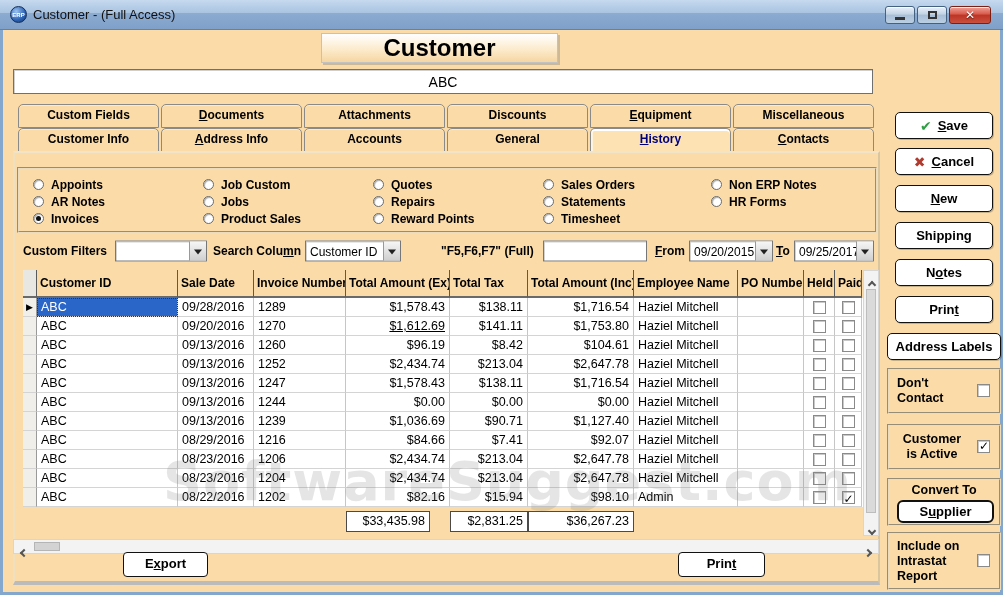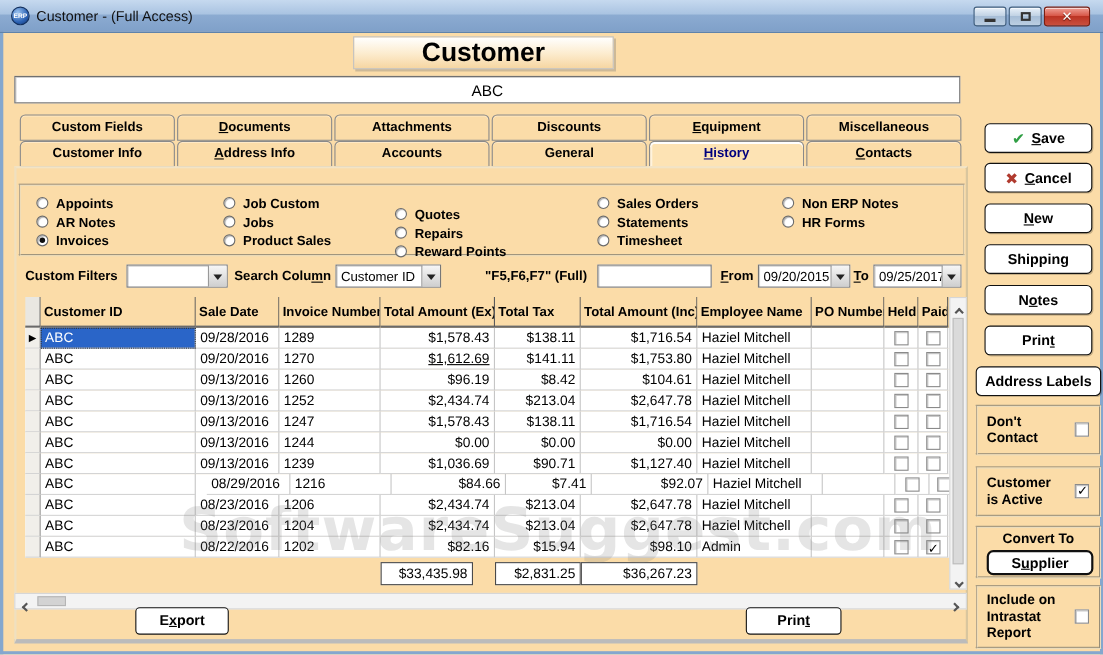--- a/index.html
+++ b/index.html
@@ -49,21 +49,21 @@
   
   .tab-panel { position:absolute; left:10px; top:151px; width:867px; height:434px;
     border-top:2px solid #F2E4C6; border-left:2px solid #EFE0C0;
     border-right:2px solid #D9C69E; border-bottom:4px solid #BBBBBB; pointer-events:none; }
 
   
   .radio-box { position:absolute; left:14px; top:167px; width:860px; height:66px;
     border:2px groove #EADCBC; }
   .rcol { position:absolute; top:7px; }
   .rcol:nth-child(1){ left:14px; } .rcol:nth-child(2){ left:184px; }
-  .rcol:nth-child(3){ left:340px;margin-top:10px; } .rcol:nth-child(4){ left:524px; }
+  .rcol:nth-child(3){ left:354px; } .rcol:nth-child(4){ left:524px; }
   .rcol:nth-child(5){ left:692px; }
   .ritem { display:flex; align-items:center; height:17px; cursor:default; }
   .radio { width:11px; height:11px; border-radius:50%; background:#fff;
     border:1px solid #6B6B6B; box-shadow:inset 1px 1px 1px #AFAFAF; margin-right:7px; flex:none; }
   .radio.sel::after { content:''; display:block; width:5px; height:5px; border-radius:50%;
     background:#101010; margin:2px; }
   .rlabel { font-size:12px; font-weight:bold; white-space:nowrap; }
 
   
   .filter-bar { position:absolute; left:12px; top:237px; width:864px; height:28px; }
@@ -433,21 +433,21 @@
           <div class="gcell a-c" style="width: 31px;">
             <span class="cb"></span>
           </div>
           <div class="gcell a-c" style="width: 27px;">
             <span class="cb"></span>
           </div>
         </div>
         <div class="grow">
           <div class="selcol"></div>
           <div class="gcell a-l" style="width: 141px;">ABC</div>
-          <div class="gcell a-l" style="width: 76px; margin-left: 10px;">08/29/2016</div>
+          <div class="gcell a-l" style="width: 76px;">08/29/2016</div>
           <div class="gcell a-l" style="width: 92px;">1216</div>
           <div class="gcell a-r" style="width: 104px;">$84.66</div>
           <div class="gcell a-r" style="width: 78px;">$7.41</div>
           <div class="gcell a-r" style="width: 106px;">$92.07</div>
           <div class="gcell a-l" style="width: 104px;">Haziel Mitchell</div>
           <div class="gcell a-l" style="width: 66px;"></div>
           <div class="gcell a-c" style="width: 31px;">
             <span class="cb"></span>
           </div>
           <div class="gcell a-c" style="width: 27px;">
@@ -552,21 +552,21 @@
       <div class="sbtn" style="top: 184px;">
         <span>Prin<u>t</u></span>
       </div>
       <div class="sbtn" style="top: 221px; left: 0px; width: 114px;">
         <span>Address Labels</span>
       </div>
       <div class="sgroup" style="top: 256px; height: 46px;">
         <div class="sglabel">Don't Contact</div>
         <span class="cb"></span>
       </div>
-      <div class="sgroup" style="top: 312px; height: 46px;">
+      <div class="sgroup" style="top: 312px; height: 46px; text-align: center;">
         <div class="sglabel">Customer is Active</div>
         <span class="cb checked"></span>
       </div>
       <div class="sgroup" style="top: 420px; height: 58px;">
         <div class="sglabel">Include on Intrastat Report</div>
         <span class="cb"></span>
       </div>
     </div>
 
   <div class="watermark">SoftwareSuggest.com</div>

